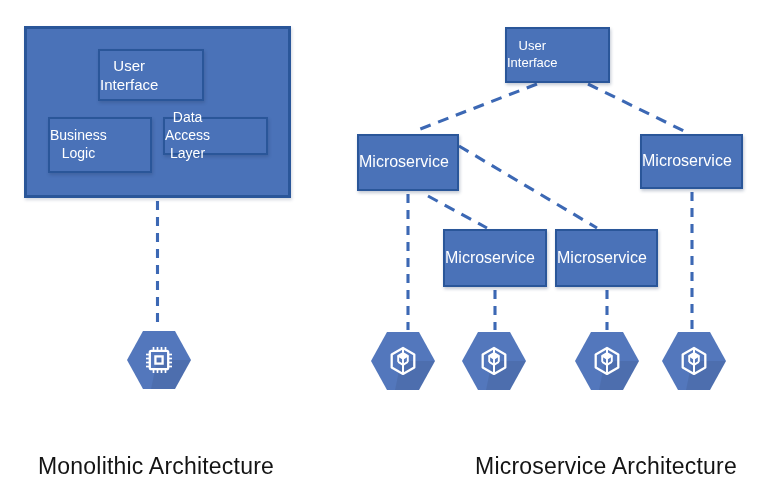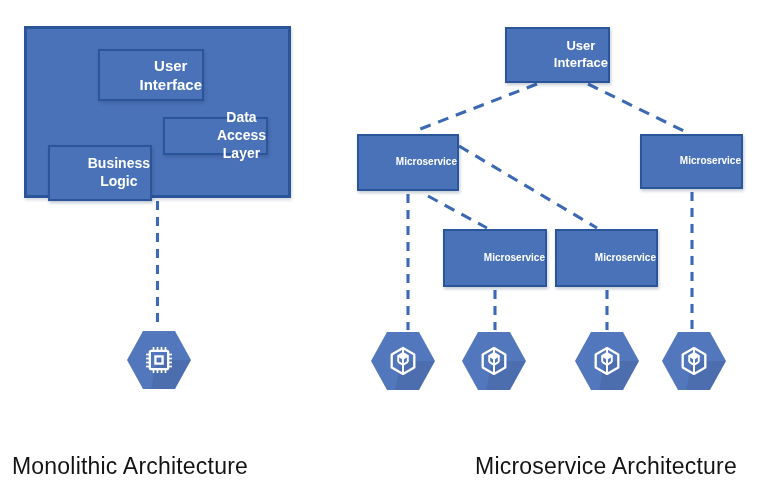--- a/index.html
+++ b/index.html
@@ -19,31 +19,30 @@
     font-family:"Liberation Sans",sans-serif;
   }
   .connectors{position:absolute;left:0;top:0;pointer-events:none;}
   .connectors line{stroke:var(--connector);stroke-width:3.1;fill:none;}
   .dash-diag{stroke-dasharray:11 8;}
   .dash-vert{stroke-dasharray:9 7;}
   .box{
     position:absolute;box-sizing:border-box;
     background:var(--accent-fill);
     border:2px solid var(--accent-border);
-    display:flex;align-items:center;justify-content:flex-end;
+    display:flex;align-items:center;justify-content:flex-start;
     color:var(--box-text);text-align:center;
     box-shadow:1px 2px 3px rgba(40,60,100,0.28);
-    font-weight:bold;
   }
   .box .label{white-space:pre-line;line-height:1.28;}
   .outer{border-width:3px;box-shadow:1px 2px 3px rgba(40,60,100,0.2);}
   .fs15{font-size:15px;}
   .fs14{font-size:14px;}
   .fs13{font-size:13px;}
-  .fs12{font-size:10px;}
+  .fs12{font-size:16px;}
   .hex{position:absolute;width:64px;height:58px;}
   .hex svg{display:block;}
   .caption{
     position:absolute;top:453px;transform:translateX(-50%);
     font-size:23px;font-weight:400;color:var(--caption-text);
     white-space:nowrap;letter-spacing:0.2px;
   }
 </style>
 </head>
 <body>
@@ -60,21 +59,21 @@
     <line class="dash-vert" x1="495" y1="290" x2="495" y2="330"></line>
     <line class="dash-vert" x1="607" y1="290" x2="607" y2="330"></line>
     <line class="dash-vert" x1="692" y1="192" x2="692" y2="330"></line>
   </svg>
 
   <div class="box outer" style="left:24px;top:26px;width:267px;height:172px;">
     <div class="box fs15" style="left:71px;top:20px;width:106px;height:52px;">
       <span class="label">User
 Interface</span>
     </div>
-    <div class="box fs14" style="left:21px;top:88px;width:104px;height:56px;margin-top:28px;">
+    <div class="box fs14" style="left:21px;top:88px;width:104px;height:56px;">
       <span class="label">Business
 Logic</span>
     </div>
     <div class="box fs14" style="left:136px;top:88px;width:105px;height:38px;">
       <span class="label">Data
 Access
 Layer</span>
     </div>
   </div>
 
@@ -100,21 +99,21 @@
           <line x1="24.2" y1="13.5" x2="28" y2="13.5"></line>
           <line x1="24.2" y1="17.5" x2="28" y2="17.5"></line>
           <line x1="24.2" y1="21.5" x2="28" y2="21.5"></line>
           <rect x="5.8" y="5.8" width="18.4" height="18.4" rx="1.4" stroke-width="2.3"></rect>
           <rect x="11.4" y="11.4" width="7.2" height="7.2" stroke-width="2.3"></rect>
         </g>
       </g>
     </svg>
   </div>
 
-  <div class="caption" style="left:130px;">Monolithic Architecture</div>
+  <div class="caption" style="left:156px;">Monolithic Architecture</div>
 
   <div class="box fs13" style="left:505px;top:27px;width:105px;height:56px;">
     <span class="label">User
 Interface</span>
   </div>
 
   <div class="box fs12" style="left:357px;top:134px;width:102px;height:57px;">
     <span class="label">Microservice</span>
   </div>
 

